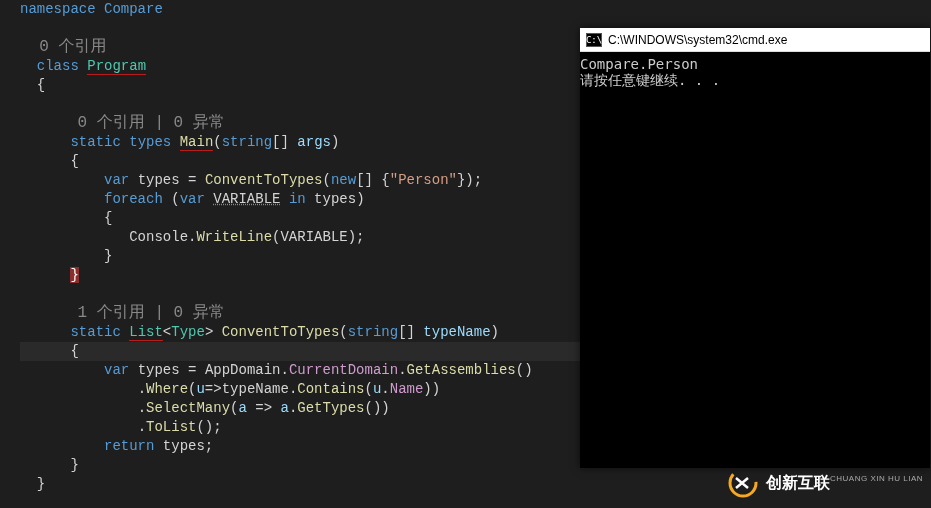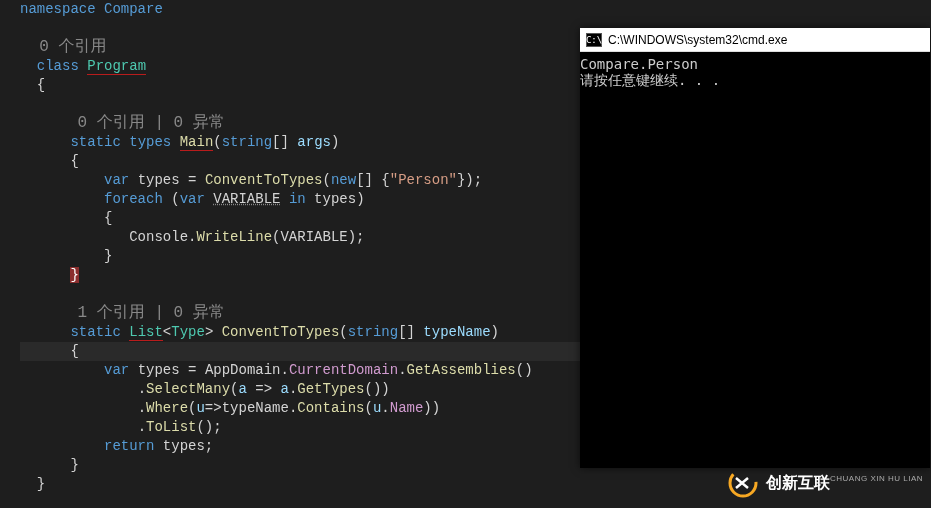--- a/index.html
+++ b/index.html
@@ -117,22 +117,22 @@
   <div class="code-line">          <span class="c-key">foreach</span> (<span class="c-key">var</span> <span class="c-var dotted">VARIABLE</span> <span class="c-key">in</span> <span class="c-var">types</span>)</div>
   <div class="code-line">          {</div>
   <div class="code-line">             <span class="c-var">Console</span><span>.</span><span class="c-method">WriteLine</span>(<span class="c-var">VARIABLE</span>);</div>
   <div class="code-line">          }</div>
   <div class="code-line">      <span class="error-brace">}</span></div>
   <div class="code-line"></div>
   <div class="code-line codelens">      <span>1 个引用 | 0 异常</span></div>
   <div class="code-line">      <span class="c-key">static</span> <span class="c-type underline-green">List</span>&lt;<span class="c-type">Type</span>&gt; <span class="c-method">ConventToTypes</span>(<span class="c-key">string</span><span>[]</span> <span class="c-param">typeName</span>)</div>
   <div class="code-line highlight-line">      {</div>
   <div class="code-line">          <span class="c-key">var</span> <span class="c-var">types</span><span> = </span><span class="c-var">AppDomain</span><span>.</span><span class="c-magenta">CurrentDomain</span><span>.</span><span class="c-method">GetAssemblies</span>()</div>
+  <div class="code-line">              <span>.</span><span class="c-method">Where</span>(<span class="c-param">u</span><span>=&gt;</span><span class="c-var">typeName</span>.<span class="c-method">Contains</span>(<span class="c-param">u</span>.<span class="c-magenta">Name</span>))</div>
   <div class="code-line">              <span>.</span><span class="c-method">SelectMany</span>(<span class="c-param">a</span><span> =&gt; </span><span class="c-param">a</span>.<span class="c-method">GetTypes</span>())</div>
-  <div class="code-line">              <span>.</span><span class="c-method">Where</span>(<span class="c-param">u</span><span>=&gt;</span><span class="c-var">typeName</span>.<span class="c-method">Contains</span>(<span class="c-param">u</span>.<span class="c-magenta">Name</span>))</div>
   <div class="code-line">              <span>.</span><span class="c-method">ToList</span>();</div>
   <div class="code-line">          <span class="c-key">return</span> <span class="c-var">types</span>;</div>
   <div class="code-line">      }</div>
   <div class="code-line">  }</div>
 </div>
 
 <div class="cmd-window">
   <div class="cmd-titlebar">
     <div class="cmd-icon">C:\</div>
     <div class="cmd-title">C:\WINDOWS\system32\cmd.exe</div>

